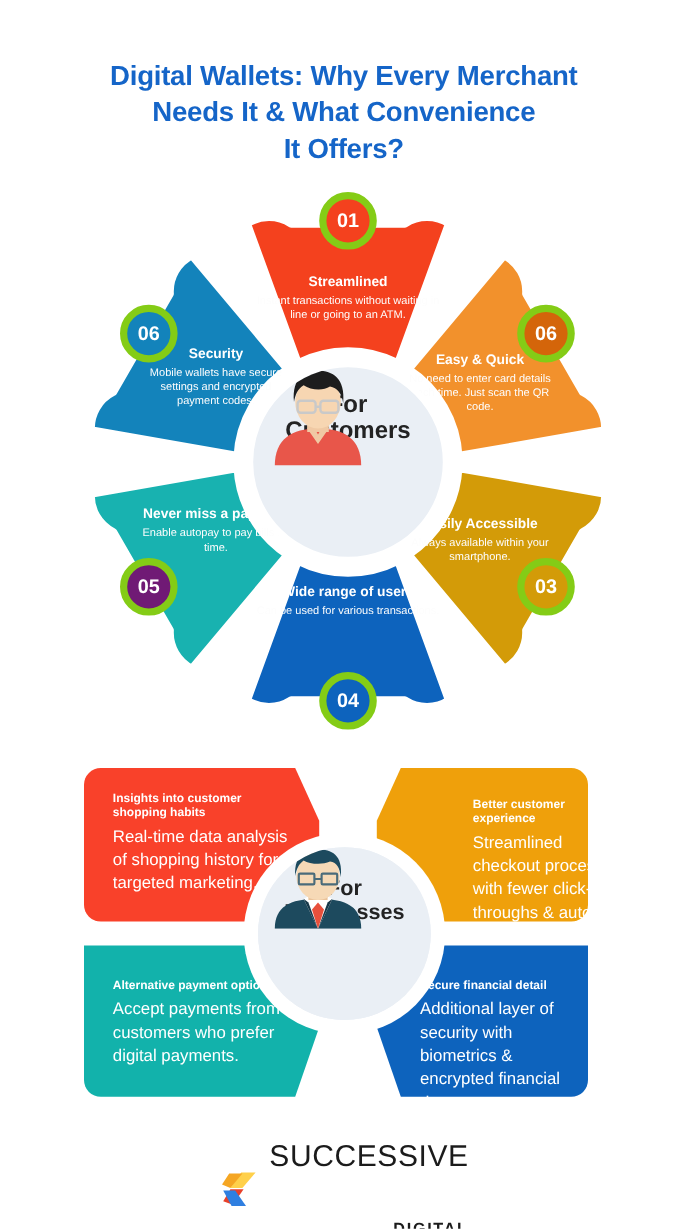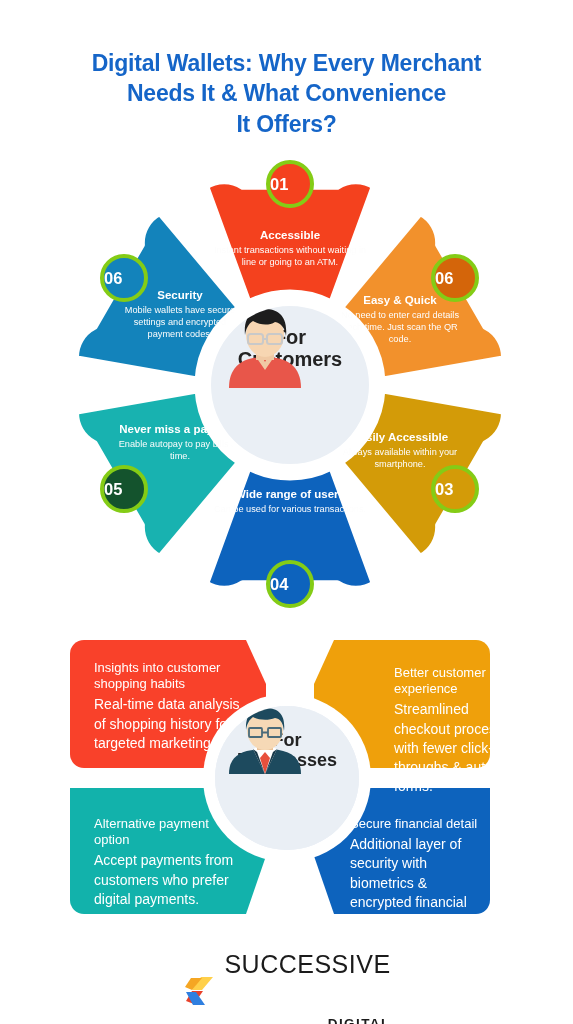--- a/index.html
+++ b/index.html
@@ -38,44 +38,44 @@
     margin-bottom: 2px;
   }
   .petal-text .b {
     font-size: 9.2px; font-weight: normal; line-height: 1.33;
     color: #fdfdfd;
   }
 
   .badge {
     position: absolute;
     width: 48px; height: 48px; border-radius: 50%;
-    display: flex; align-items: center; justify-content: flex-start;
+    display: flex; align-items: center; justify-content: center;
     color: #fff; font-size: 16.5px; font-weight: bold;
-    border: 4px solid #84cc16;
+    border: 6px solid #84cc16;
   }
 
   
   .hub {
     position: absolute;
     border-radius: 50%;
     background: #eaeff5;
     border: 5px solid #ffffff;
     display: flex; flex-direction: column; align-items: center;
     overflow: hidden;
   }
   .hub-label {
     text-align: center; color: #232323;
     font-weight: bold; line-height: 1.12;
   }
 
   
   .biz { position: absolute; left: 70px; top: 628px; width: 434px; height: 300px; }
   .biz svg { position: absolute; left: 0; top: 0; }
   .biz-text { position: absolute; color: #fff; }
-  .biz-text .h { font-size: 13px; font-weight: normal; line-height: 1.24; margin-bottom: 3px; }
+  .biz-text .h { font-size: 10px; font-weight: bold; line-height: 1.24; margin-bottom: 3px; }
   .biz-text .b { font-size: 14px; line-height: 1.38; }
 
   
   .logo {
     position: absolute; left: 0; top: 952px; width: 573px;
     display: flex; align-items: center; justify-content: center; gap: 8px;
   }
   .logo-word { display: flex; flex-direction: column; align-items: flex-end; gap: 37px; }
   .logo-main { font-size: 25px; font-weight: normal; letter-spacing: 0.5px; color: #1b1b1b; line-height: 1; }
   .logo-sub { font-size: 13.5px; font-weight: bold; letter-spacing: 1.4px; color: #1b1b1b; line-height: 1; margin-top: 3px; }
@@ -97,21 +97,21 @@
           <path d="M 188.2 143.0 L 145.6 26.2 A 34 34 0 0 1 182.7 26.2 L 277.3 26.2 A 34 34 0 0 1 314.4 26.2 L 271.8 143.0 A 92 92 0 0 0 188.2 143.0 Z" fill="#f4411e" stroke="#ffffff" stroke-width="7" stroke-linejoin="round"></path>
           <path d="M 280.1 147.8 L 360.0 52.5 A 34 34 0 0 1 378.6 84.7 L 425.8 166.5 A 34 34 0 0 1 444.4 198.7 L 321.9 220.2 A 92 92 0 0 0 280.1 147.8 Z" fill="#f2912c" stroke="#ffffff" stroke-width="7" stroke-linejoin="round"></path>
           <path d="M 321.9 229.8 L 444.4 251.3 A 34 34 0 0 1 425.8 283.5 L 378.6 365.3 A 34 34 0 0 1 360.0 397.5 L 280.1 302.2 A 92 92 0 0 0 321.9 229.8 Z" fill="#d39b08" stroke="#ffffff" stroke-width="7" stroke-linejoin="round"></path>
           <path d="M 271.8 307.0 L 314.4 423.8 A 34 34 0 0 1 277.3 423.8 L 182.7 423.8 A 34 34 0 0 1 145.6 423.8 L 188.2 307.0 A 92 92 0 0 0 271.8 307.0 Z" fill="#0d63bd" stroke="#ffffff" stroke-width="7" stroke-linejoin="round"></path>
           <path d="M 179.9 302.2 L 100.0 397.5 A 34 34 0 0 1 81.4 365.3 L 34.2 283.5 A 34 34 0 0 1 15.6 251.3 L 138.1 229.8 A 92 92 0 0 0 179.9 302.2 Z" fill="#18b2b0" stroke="#ffffff" stroke-width="7" stroke-linejoin="round"></path>
           <path d="M 138.1 220.2 L 15.6 198.7 A 34 34 0 0 1 34.2 166.5 L 81.4 84.7 A 34 34 0 0 1 100.0 52.5 L 179.9 147.8 A 92 92 0 0 0 138.1 220.2 Z" fill="#1383bb" stroke="#ffffff" stroke-width="7" stroke-linejoin="round"></path>
         </g>
     </svg>
 
     <div class="petal-text" style="left:150px; top:68px; width:160px;">
-      <div class="h">Accessible</div>
+      <div class="h">Streamlined</div>
       <div class="b">Instant transactions without waiting in line or going to an ATM.</div>
     </div>
 
     <div class="petal-text" style="left:278px; top:133px; width:124px;">
       <div class="h">Easy &amp; Quick</div>
       <div class="b">No need to enter card details each time. Just scan the QR code.</div>
     </div>
 
     <div class="petal-text" style="left:278px; top:270px; width:124px;">
       <div class="h">Easily Accessible</div>
@@ -138,21 +138,21 @@
       </div>
     <div class="badge" style="left: 371px; top: 94px; background: rgb(212, 101, 10);">
         <span>06</span>
       </div>
     <div class="badge" style="left: 371px; top: 305px; background: rgb(211, 155, 8);">
         <span>03</span>
       </div>
     <div class="badge" style="left: 206px; top: 400px; background: rgb(13, 99, 189);">
         <span>04</span>
       </div>
-    <div class="badge" style="left: 40px; top: 305px; background: #14532d;">
+    <div class="badge" style="left: 40px; top: 305px; background: #701a75;">
         <span>05</span>
       </div>
     <div class="badge" style="left: 40px; top: 94px; background: rgb(19, 131, 187);">
         <span>06</span>
       </div>
 
     <div class="hub" style="left:146px; top:141px; width:168px; height:168px;">
       <div class="hub-label" style="margin-top:20px; font-size:20px;">
         <div>For</div>
         <div>Customers</div>

